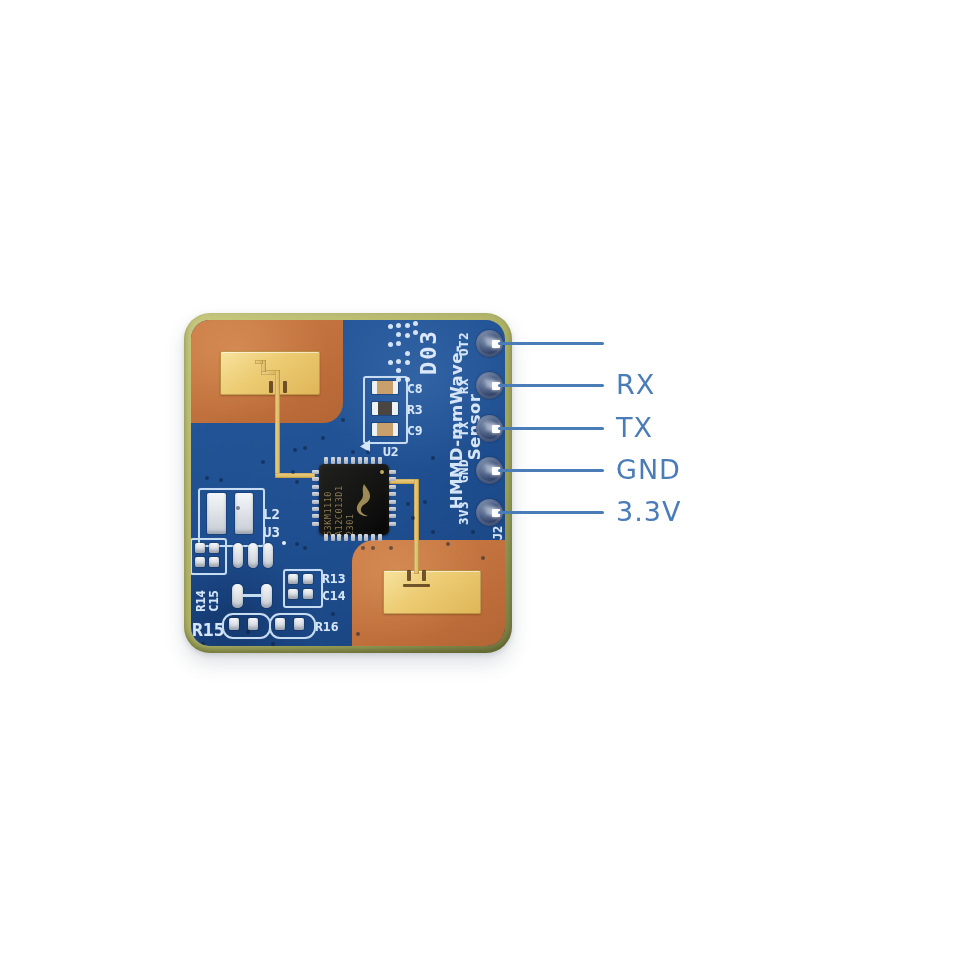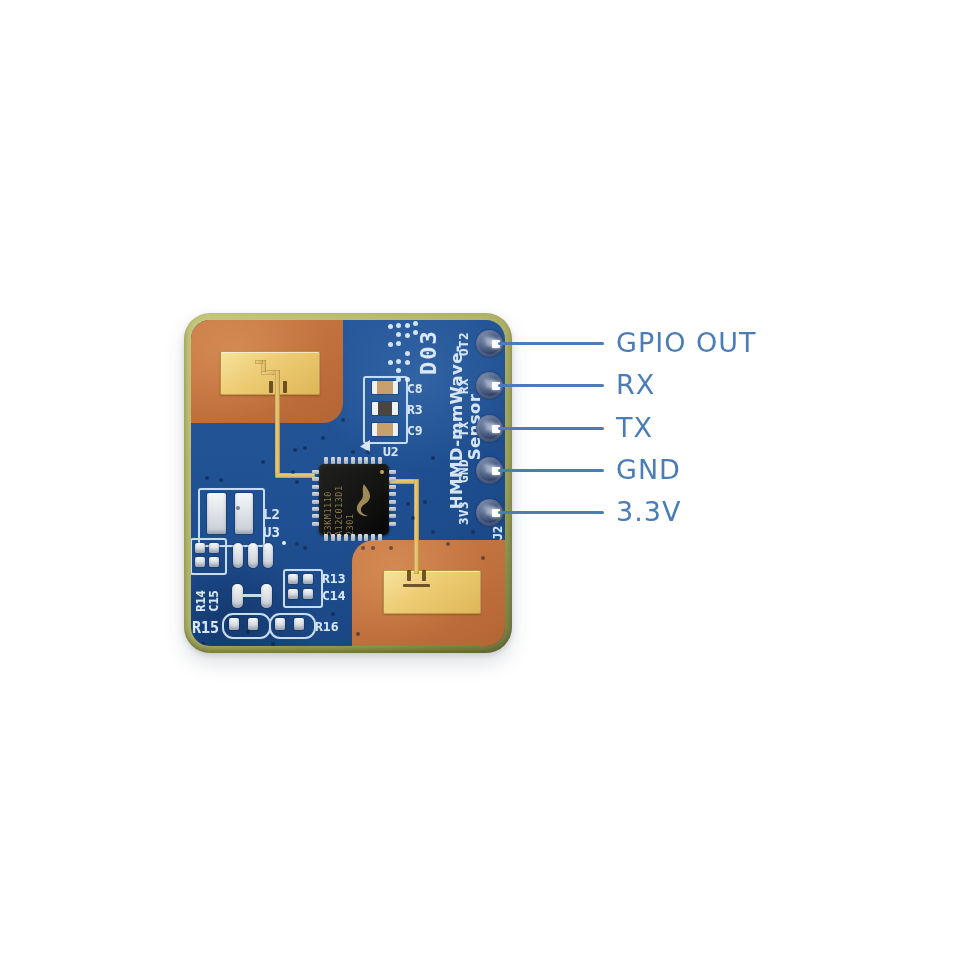--- a/index.html
+++ b/index.html
@@ -198,21 +198,21 @@
       <div class="skline" style="left:52px;top:274px;width:18px;height:3px;"></div>
 
       <div class="skbox" style="left:92px;top:249px;width:36px;height:35px;"></div>
       <div class="smdpad" style="left:97px;top:254px;width:10px;height:10px;"></div>
       <div class="smdpad" style="left:112px;top:254px;width:10px;height:10px;"></div>
       <div class="smdpad" style="left:97px;top:269px;width:10px;height:10px;"></div>
       <div class="smdpad" style="left:112px;top:269px;width:10px;height:10px;"></div>
       <div class="silk abs" style="left:131px;top:251px;font-size:13px;">R13</div>
       <div class="silk abs" style="left:131px;top:268px;font-size:13px;">C14</div>
 
-      <div class="silk abs" style="left:1px;top:299px;font-size:15px;">R15</div>
+      <div class="silk abs" style="left:1px;top:299px;font-size:18px;">R15</div>
       <div class="skbox" style="left:31px;top:293px;width:45px;height:22px;border-radius:11px;"></div>
       <div class="smdpad" style="left:38px;top:298px;width:10px;height:12px;"></div>
       <div class="smdpad" style="left:57px;top:298px;width:10px;height:12px;"></div>
       <div class="skbox" style="left:78px;top:293px;width:43px;height:22px;border-radius:11px;"></div>
       <div class="smdpad" style="left:84px;top:298px;width:10px;height:12px;"></div>
       <div class="smdpad" style="left:103px;top:298px;width:10px;height:12px;"></div>
       <div class="silk abs" style="left:124px;top:299px;font-size:13px;">R16</div>
 
       <div class="pad" style="top:10px;">
           <div class="glint"></div>
@@ -285,19 +285,18 @@
         <div class="via" style="left: 240px; top: 210px; width: 4px; height: 4px;"></div>
       </div>
   </div>
 
   <div class="lead" style="top: 342px; background: rgb(74, 125, 184);"></div>
   <div class="lead" style="top: 384px; background: rgb(74, 125, 184);"></div>
   <div class="lead" style="top: 427px; background: rgb(74, 125, 184);"></div>
   <div class="lead" style="top: 469px; background: rgb(74, 125, 184);"></div>
   <div class="lead" style="top: 511px; background: rgb(74, 125, 184);"></div>
 
-  <div class="plabel" style="top: 327px; color: rgb(74, 125, 184);">GPIO OUT</div>
   <div class="plabel" style="top: 369px; color: rgb(74, 125, 184);">RX</div>
   <div class="plabel" style="top: 412px; color: rgb(74, 125, 184);">TX</div>
   <div class="plabel" style="top: 454px; color: rgb(74, 125, 184);">GND</div>
   <div class="plabel" style="top: 496px; color: rgb(74, 125, 184);">3.3V</div>
 
 </div>
 
 </body></html>

